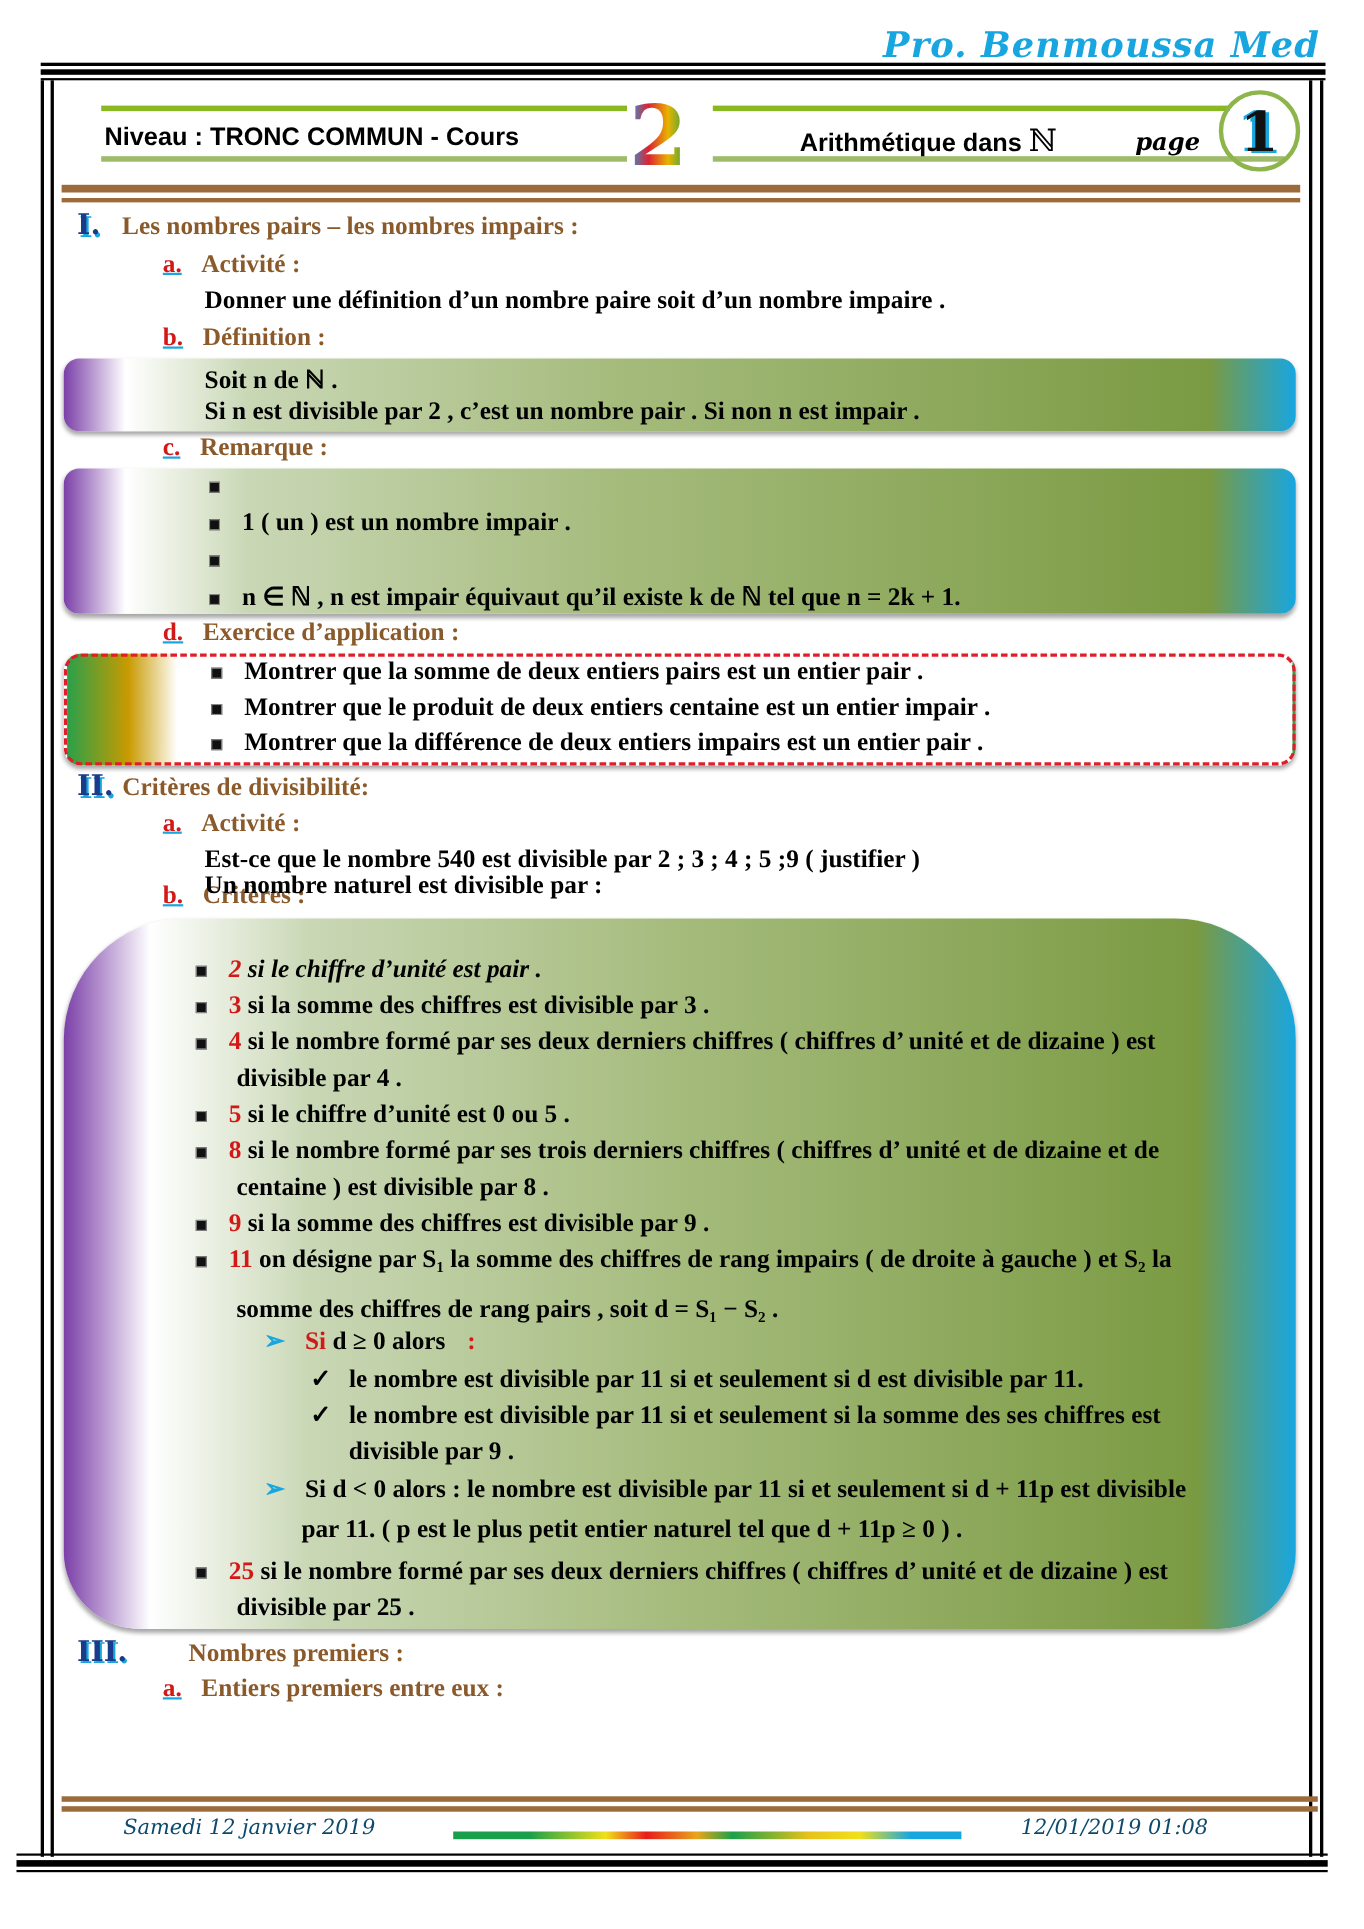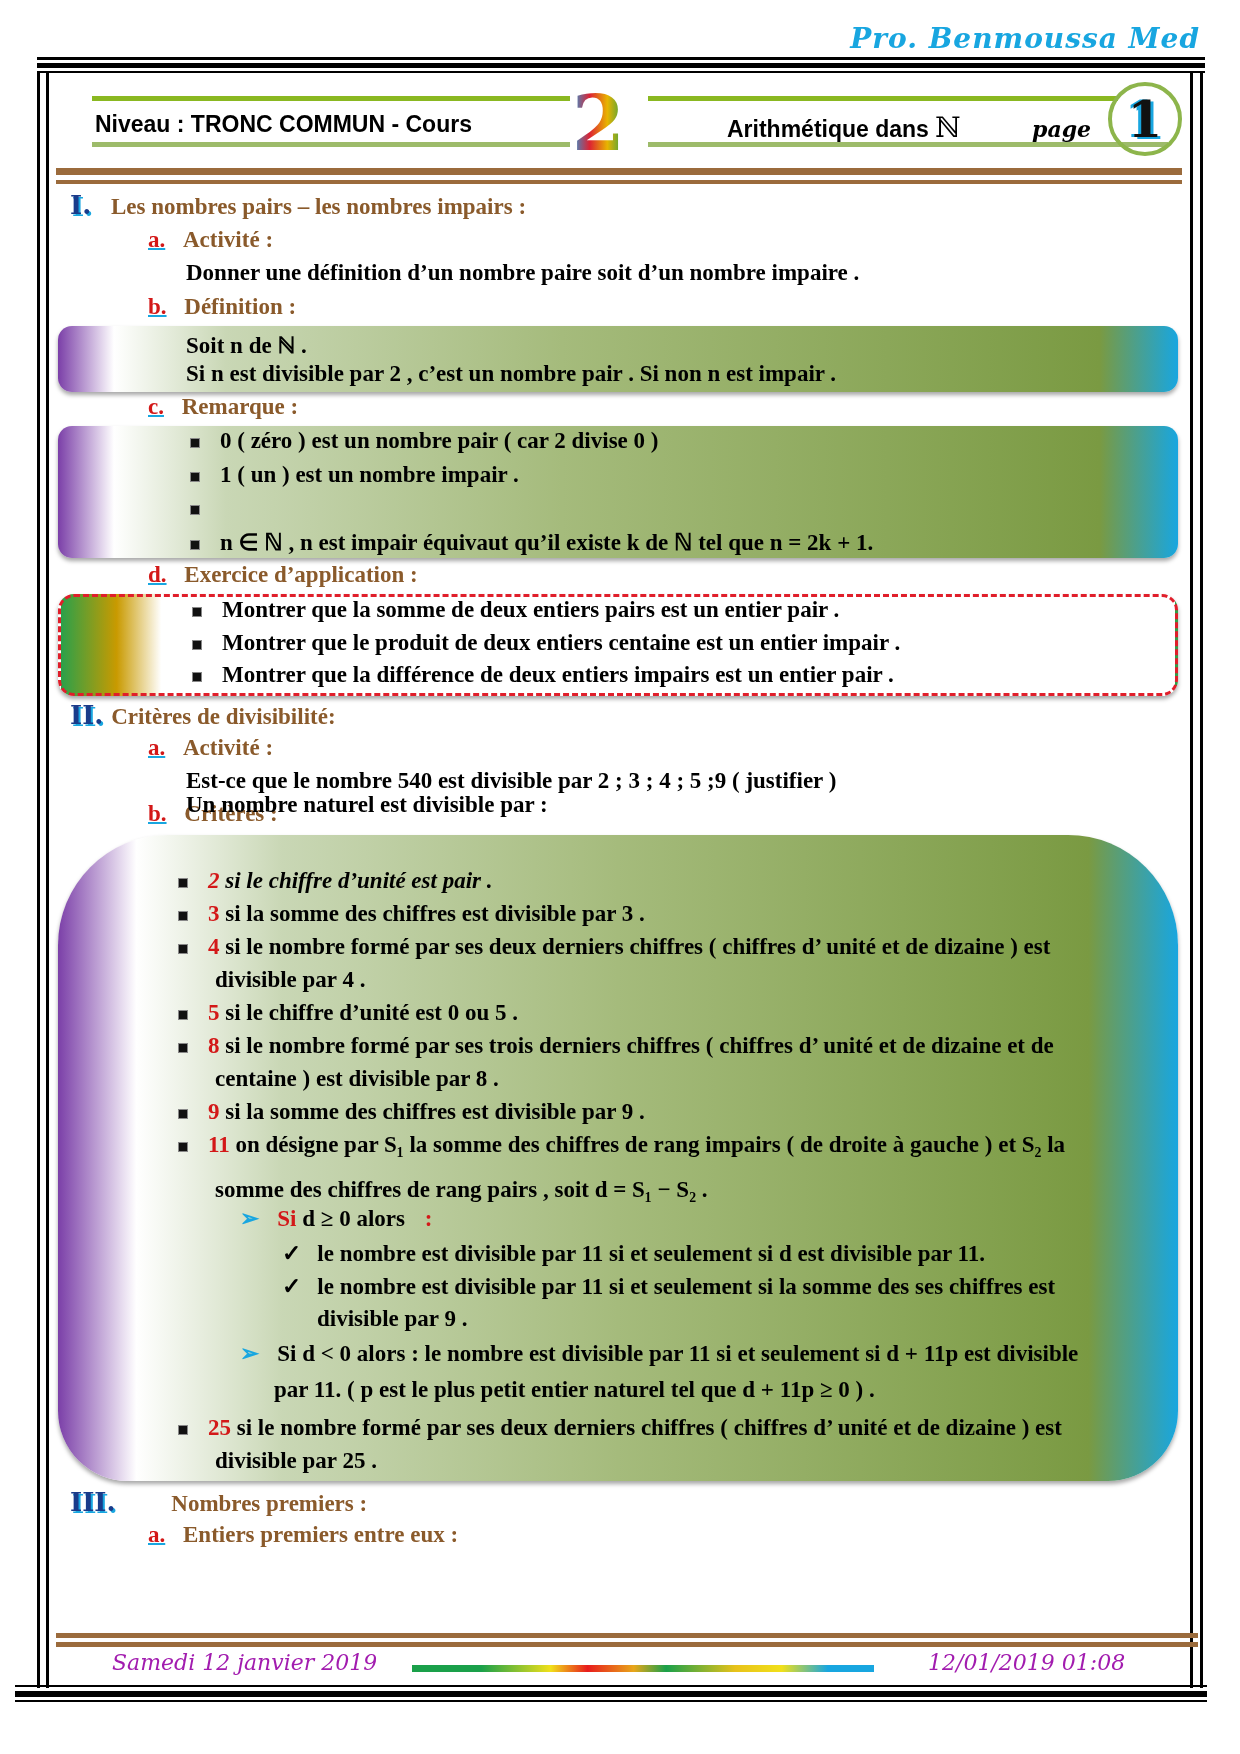--- a/index.html
+++ b/index.html
@@ -1,18 +1,18 @@
 <!DOCTYPE html>
 <html><head>
 <meta charset="utf-8">
 <style>
   html,body{margin:0;padding:0;background:#fff;}
   body{width:1240px;height:1754px;position:relative;overflow:hidden;font-family:"Liberation Serif",serif;color:#000;}
   .abs{position:absolute;}
-  .author{right:40px;top:22px;font-family:"DejaVu Serif",serif;font-style:italic;font-weight:bold;font-size:28px;color:#18a6e0;letter-spacing:1px;}
+  .author{right:40px;top:22px;font-family:"DejaVu Serif",serif;font-style:italic;font-weight:bold;font-size:32px;color:#18a6e0;letter-spacing:1px;}
   .hline{position:absolute;background:#000;}
   .vline{position:absolute;background:#000;}
   .hdr-text{font-family:"Liberation Sans",sans-serif;font-weight:bold;font-size:23px;}
   .green-line{position:absolute;height:5px;}
   .brown{position:absolute;background:#9b6b3c;}
   .big2{font-family:"DejaVu Serif",serif;font-weight:bold;font-size:76px;line-height:1;background:linear-gradient(90deg,#2a9ad6,#d23,#e8b400,#2aa04a);-webkit-background-clip:text;background-clip:text;color:transparent;}
   .page-word{font-family:"DejaVu Serif",serif;font-style:italic;font-weight:bold;font-size:22px;}
   .page-circle{width:66px;height:66px;border:4px solid #8db54b;border-radius:50%;display:flex;align-items:center;justify-content:center;}
   .page-num{font-family:"DejaVu Serif",serif;font-weight:bold;font-size:50px;color:#111;text-shadow:-3px 0 0 #18a6e0,3px 2px 0 #18a6e0;}
   .line{position:absolute;font-weight:bold;font-size:23px;white-space:nowrap;}
@@ -21,21 +21,21 @@
   .letter{color:#d31818;font-weight:bold;text-decoration:underline;text-decoration-color:#18a6e0;text-decoration-thickness:2px;}
   .sub-title{color:#8a5a2b;font-weight:bold;}
   .red{color:#d31818;}
   .bullet{display:inline-block;width:8px;height:8px;background:#111;border:1px solid #888;margin-right:20px;vertical-align:middle;}
   .box{position:absolute;border-radius:14px;box-shadow:0 3px 4px rgba(0,0,0,0.35);}
   .box-grad{background:linear-gradient(90deg,#7b3fa8 0%,#ffffff 5%,#c9d7b5 15%,#a5bb7c 45%,#7a9a42 93%,#18a6e0 100%);}
   .dashed{border:3px dashed #e01e2a;background:linear-gradient(90deg,#2aa04a 0%,#c99a00 5%,#ffffff 9%,#ffffff 100%);border-radius:16px;}
   .crit-box{border-radius:110px 110px 70px 70px / 110px 110px 70px 70px;background:linear-gradient(90deg,#7b3fa8 0%,#ffffff 7%,#c9d7b5 20%,#a5bb7c 50%,#7a9a42 92%,#18a6e0 100%);}
   .arrow{color:#18a6e0;margin-right:18px;}
   .check{margin-right:16px;}
-  .footer-text{font-family:"DejaVu Serif",serif;font-style:italic;font-size:22px;color:#a21caf;}
+  .footer-text{font-family:"DejaVu Serif",serif;font-style:italic;font-size:19px;color:#0c4a6e;}
   .rainbow{height:7px;background:linear-gradient(90deg,#1aa04a 0%,#1aa04a 15%,#f1e01a 30%,#e81c1c 38%,#e8a61a 48%,#1aa04a 55%,#e8c21a 70%,#f1e01a 80%,#18a6e0 90%,#18a6e0 100%);}
 </style>
 </head>
 <body>
 
 <div class="abs author">Pro. Benmoussa Med</div>
 
 <div>
   <div class="hline" style="left:37px;top:57px;width:1168px;height:3px;"></div>
   <div class="hline" style="left:37px;top:63px;width:1168px;height:5px;"></div>
@@ -89,21 +89,21 @@
   </div>
   <div class="box box-grad" style="left:58px;top:326px;width:1120px;height:66px;"></div>
   <div class="line" style="left:186px;top:328px;">Soit n de ℕ .</div>
   <div class="line" style="left:186px;top:361px;">Si n est divisible par 2 , c’est un nombre pair . Si non n est impair .</div>
 
   <div class="line" style="left:148px;top:394px;">
     <span class="letter">c.</span>
     <span class="sub-title" style="margin-left:12px;">Remarque :</span>
   </div>
   <div class="box box-grad" style="left:58px;top:426px;width:1120px;height:132px;"></div>
-  <div class="line" style="left:190px;top:428px;"><span class="bullet"></span><span>0 ( zéro ) est un nombre pair ( car 2 divise 0 )</span></div>
+  <div class="line" style="left:190px;top:428px;"><span class="bullet"></span></div>
   <div class="line" style="left:190px;top:462px;"><span class="bullet"></span><span>1 ( un ) est un nombre impair .</span></div>
   <div class="line" style="left:190px;top:495px;"><span class="bullet"></span></div>
   <div class="line" style="left:190px;top:529px;"><span class="bullet"></span><span>n ∈ ℕ , n est impair équivaut qu’il existe k de ℕ tel que n = 2k + 1.</span></div>
 
   <div class="line" style="left:148px;top:562px;">
     <span class="letter">d.</span>
     <span class="sub-title" style="margin-left:12px;">Exercice d’application :</span>
   </div>
   <div class="box dashed" style="left:58px;top:594px;width:1114px;height:96px;"></div>
   <div class="line" style="left:192px;top:597px;"><span class="bullet"></span><span>Montrer que la somme de deux entiers pairs est un entier pair .</span></div>

